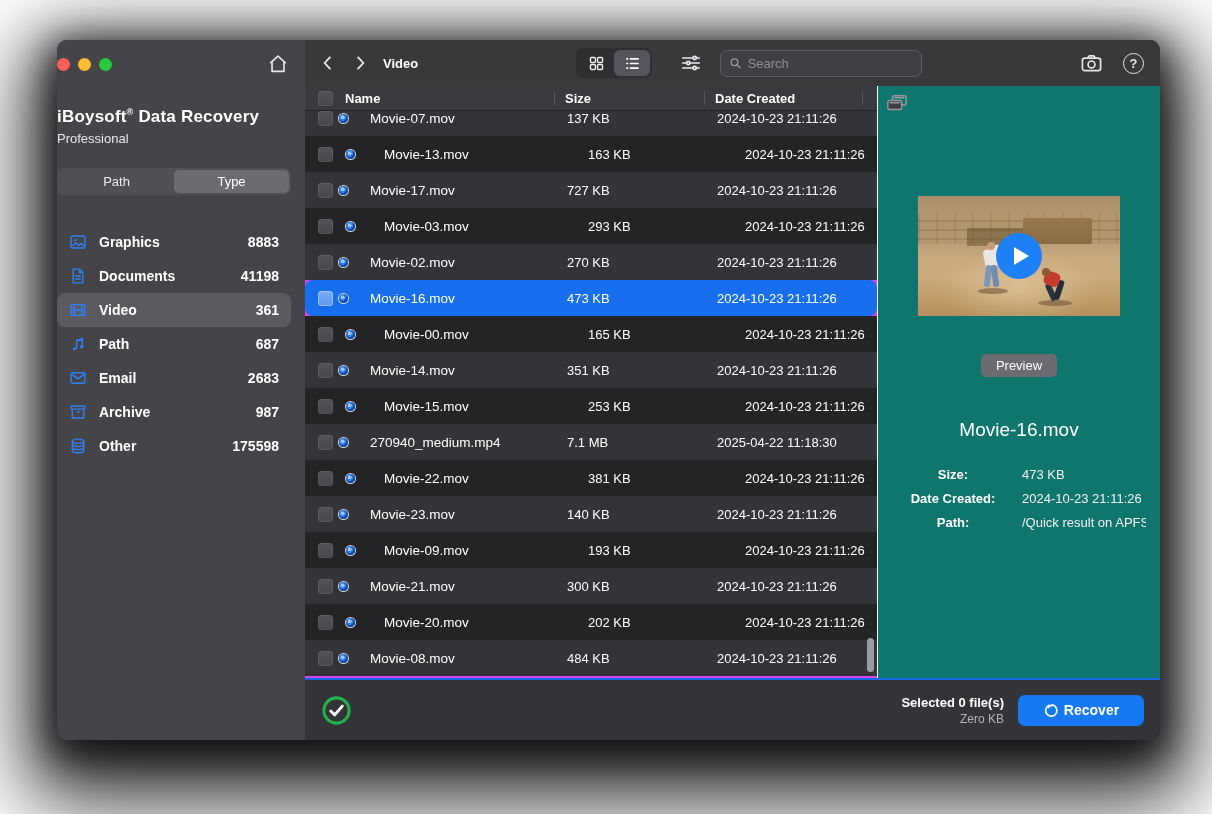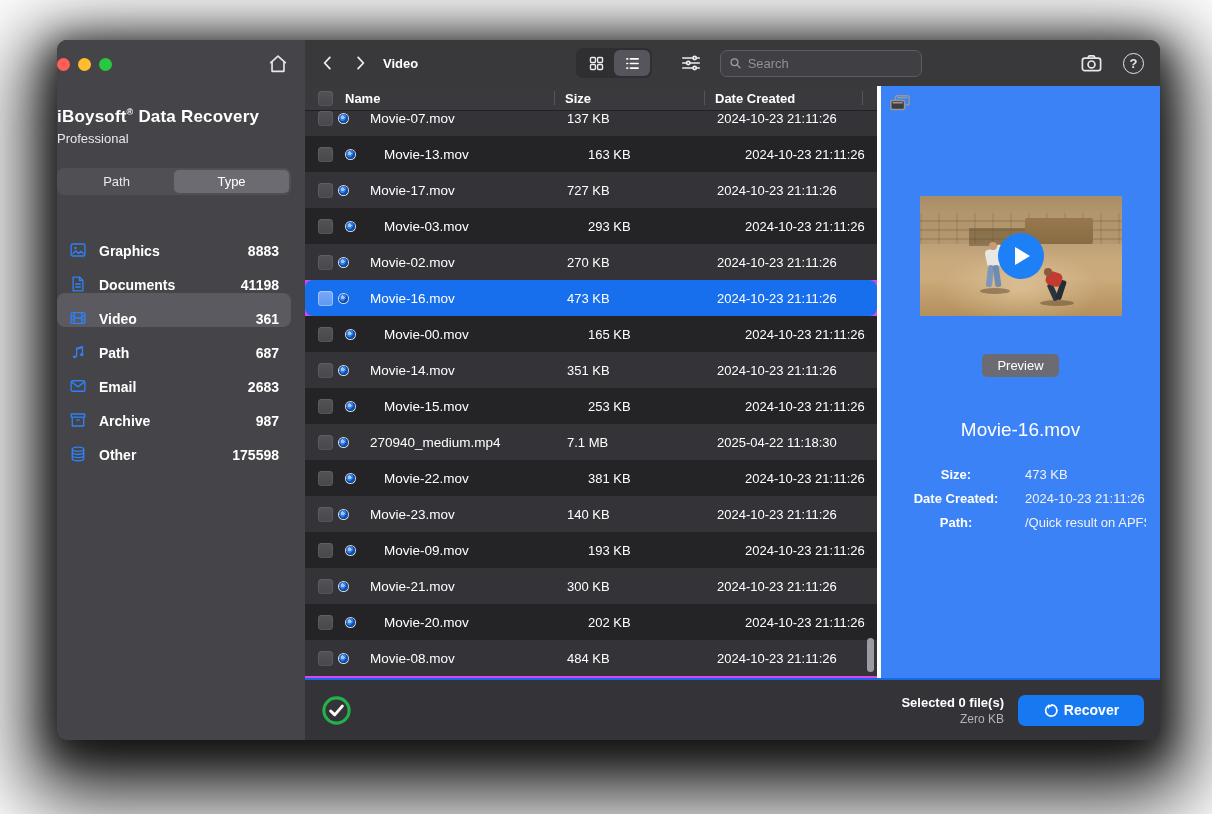--- a/index.html
+++ b/index.html
@@ -21,21 +21,21 @@
   .dot.red{background:#ff5f57;} .dot.yellow{background:#febc2e;} .dot.green{background:#28c840;}
   .home-btn { position:absolute; right:16px; top:13px; width:22px; height:22px; cursor:pointer; }
   .sb-title { margin-top:36px; color:#fff; font-size:17px; font-weight:bold; letter-spacing:.2px; }
   .sb-title sup { font-size:9px; font-weight:bold; }
   .sb-subtitle { color:#e8e8ea; font-size:13px; margin-top:4px; }
   .segmented { margin-top:22px; height:27px; background:#505054; border-radius:7px; display:flex; padding:2px; }
   .segment { flex:1; display:flex; align-items:center; justify-content:center; color:#e9e9ec;
              font-size:13px; border-radius:5px; cursor:pointer; }
   .segment.active { background:#6b6b71; color:#fff; }
   .nav { margin-top:30px; display:flex; flex-direction:column; }
-  .nav-item { height:34px; display:flex; align-items:flex-end; padding:0 12px; border-radius:8px;
+  .nav-item { height:34px; display:flex; align-items:center; padding:0 12px; border-radius:8px;
               color:#fff; cursor:pointer; }
   .nav-item.active { background:#5a5a60; }
   .nav-icon { width:18px; height:18px; margin-right:12px; flex:none; display:flex; align-items:center; }
   .nav-label { font-size:14px; font-weight:600; flex:1; }
   .nav-count { font-size:14px; font-weight:600; }
   
   .main { flex:1; display:flex; flex-direction:column; min-width:0; }
   .toolbar { height:46px; background:#39393c; display:flex; align-items:center; padding:0 16px 0 14px; flex:none; }
   .nav-arrows { display:flex; gap:14px; align-items:center; }
   .arrow-btn { width:18px; height:18px; cursor:pointer; }
@@ -78,21 +78,21 @@
   .file-icon::before { content:""; position:absolute; left:2.5px; right:2.5px; top:2px; height:2.5px;
                background:#3a3a3e; border-radius:1px; }
   .file-icon::after { content:""; position:absolute; left:50%; top:55%; width:9px; height:9px; margin:-4.5px 0 0 -4.5px;
                border-radius:50%; background:radial-gradient(circle at 40% 38%, #9fc6f7 0 2px, #2e7ef2 2px 3.5px, #0f4fb0 3.5px);
                box-shadow:0 0 0 1px #d7dade; }
   .cell-name { color:#fff; font-size:13.5px; padding-left:1px; white-space:nowrap; overflow:hidden; }
   .cell-size, .cell-date { color:#fff; font-size:13px; padding-left:10px; white-space:nowrap; }
   .vscroll { position:absolute; right:2px; top:24px; bottom:2px; width:8px; z-index:4; }
   .vthumb { position:absolute; bottom:4px; left:0; width:7px; height:34px; border-radius:4px; background:#9b9ba1; cursor:grab; }
   
-  .panel { flex:1; background:#3b82f6; border-left:4px solid #ffffff; position:relative;
+  .panel { flex:1; background:#0f766e; border-left:1px solid #ffffff; position:relative;
            display:flex; flex-direction:column; align-items:center; }
   .detach-btn { position:absolute; left:8px; top:8px; width:22px; height:18px; cursor:pointer; }
   .thumb-wrap { margin-top:110px; position:relative; width:202px; height:120px; overflow:hidden; cursor:pointer; }
   .thumb { position:absolute; inset:0;
            background:linear-gradient(180deg,#a78c66 0%,#b2966e 14%,#a78a61 24%,#bb9f78 38%,
                         #c8a97d 52%,#cbab7d 68%,#bf9c6a 85%,#b28f5c 100%); }
   .thumb .wall { position:absolute; left:0; right:0; top:14%; height:26%;
            background:repeating-linear-gradient(90deg,rgba(0,0,0,.08) 0 2px,transparent 2px 18px),
                       repeating-linear-gradient(180deg,#b3976e 0 7px,#a2855c 7px 9px); opacity:.85; }
   .thumb .ruin { position:absolute; left:52%; top:18%; width:34%; height:22%;

